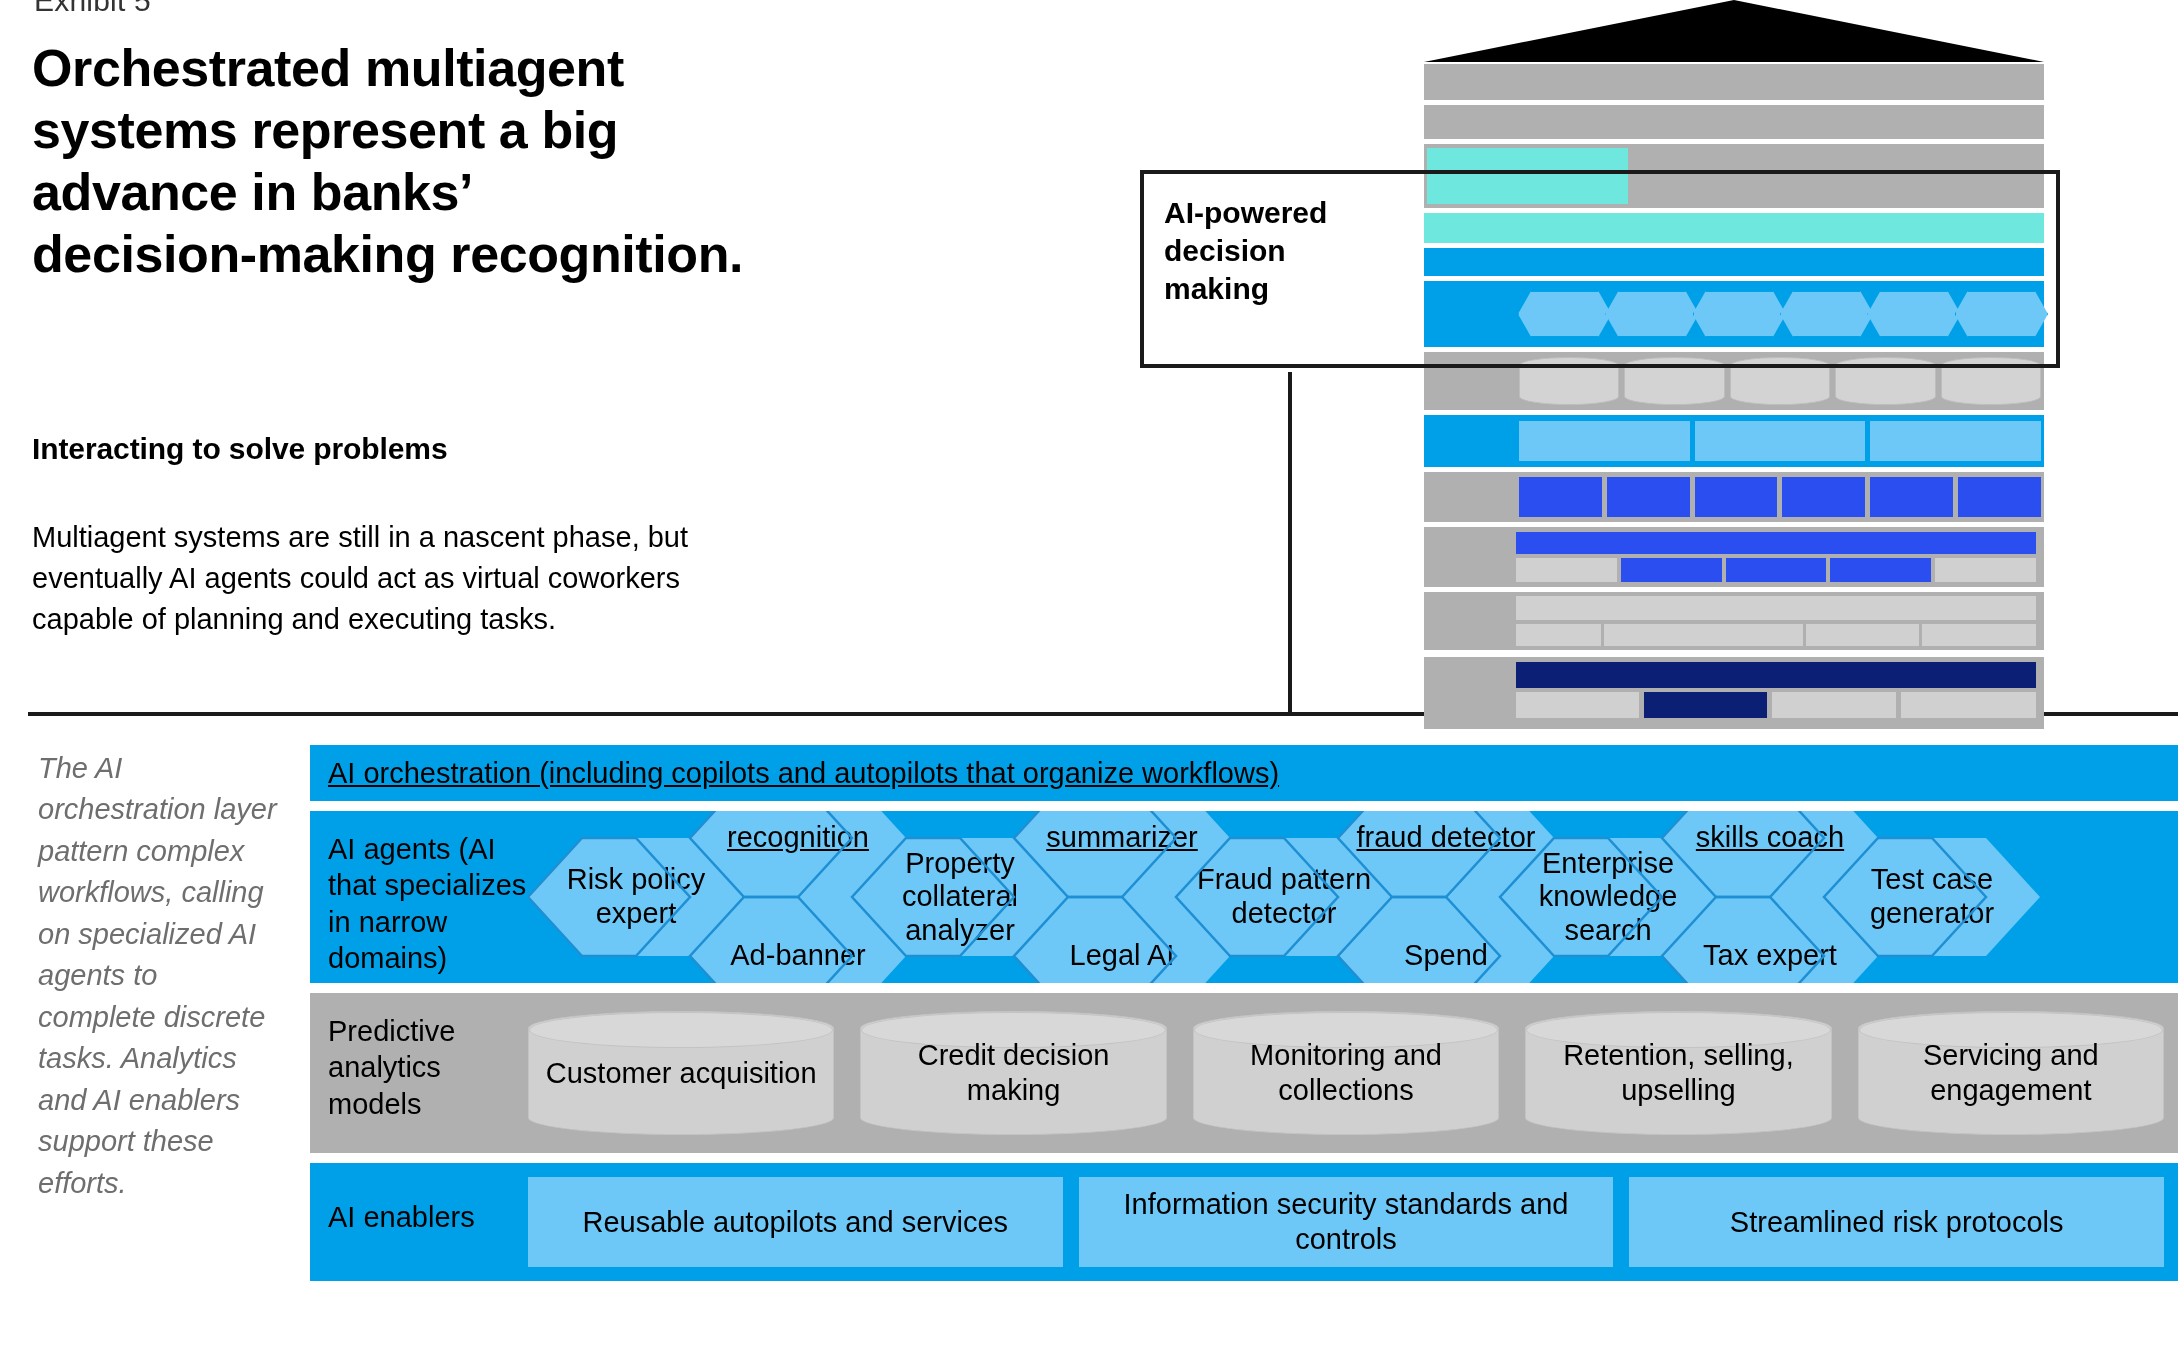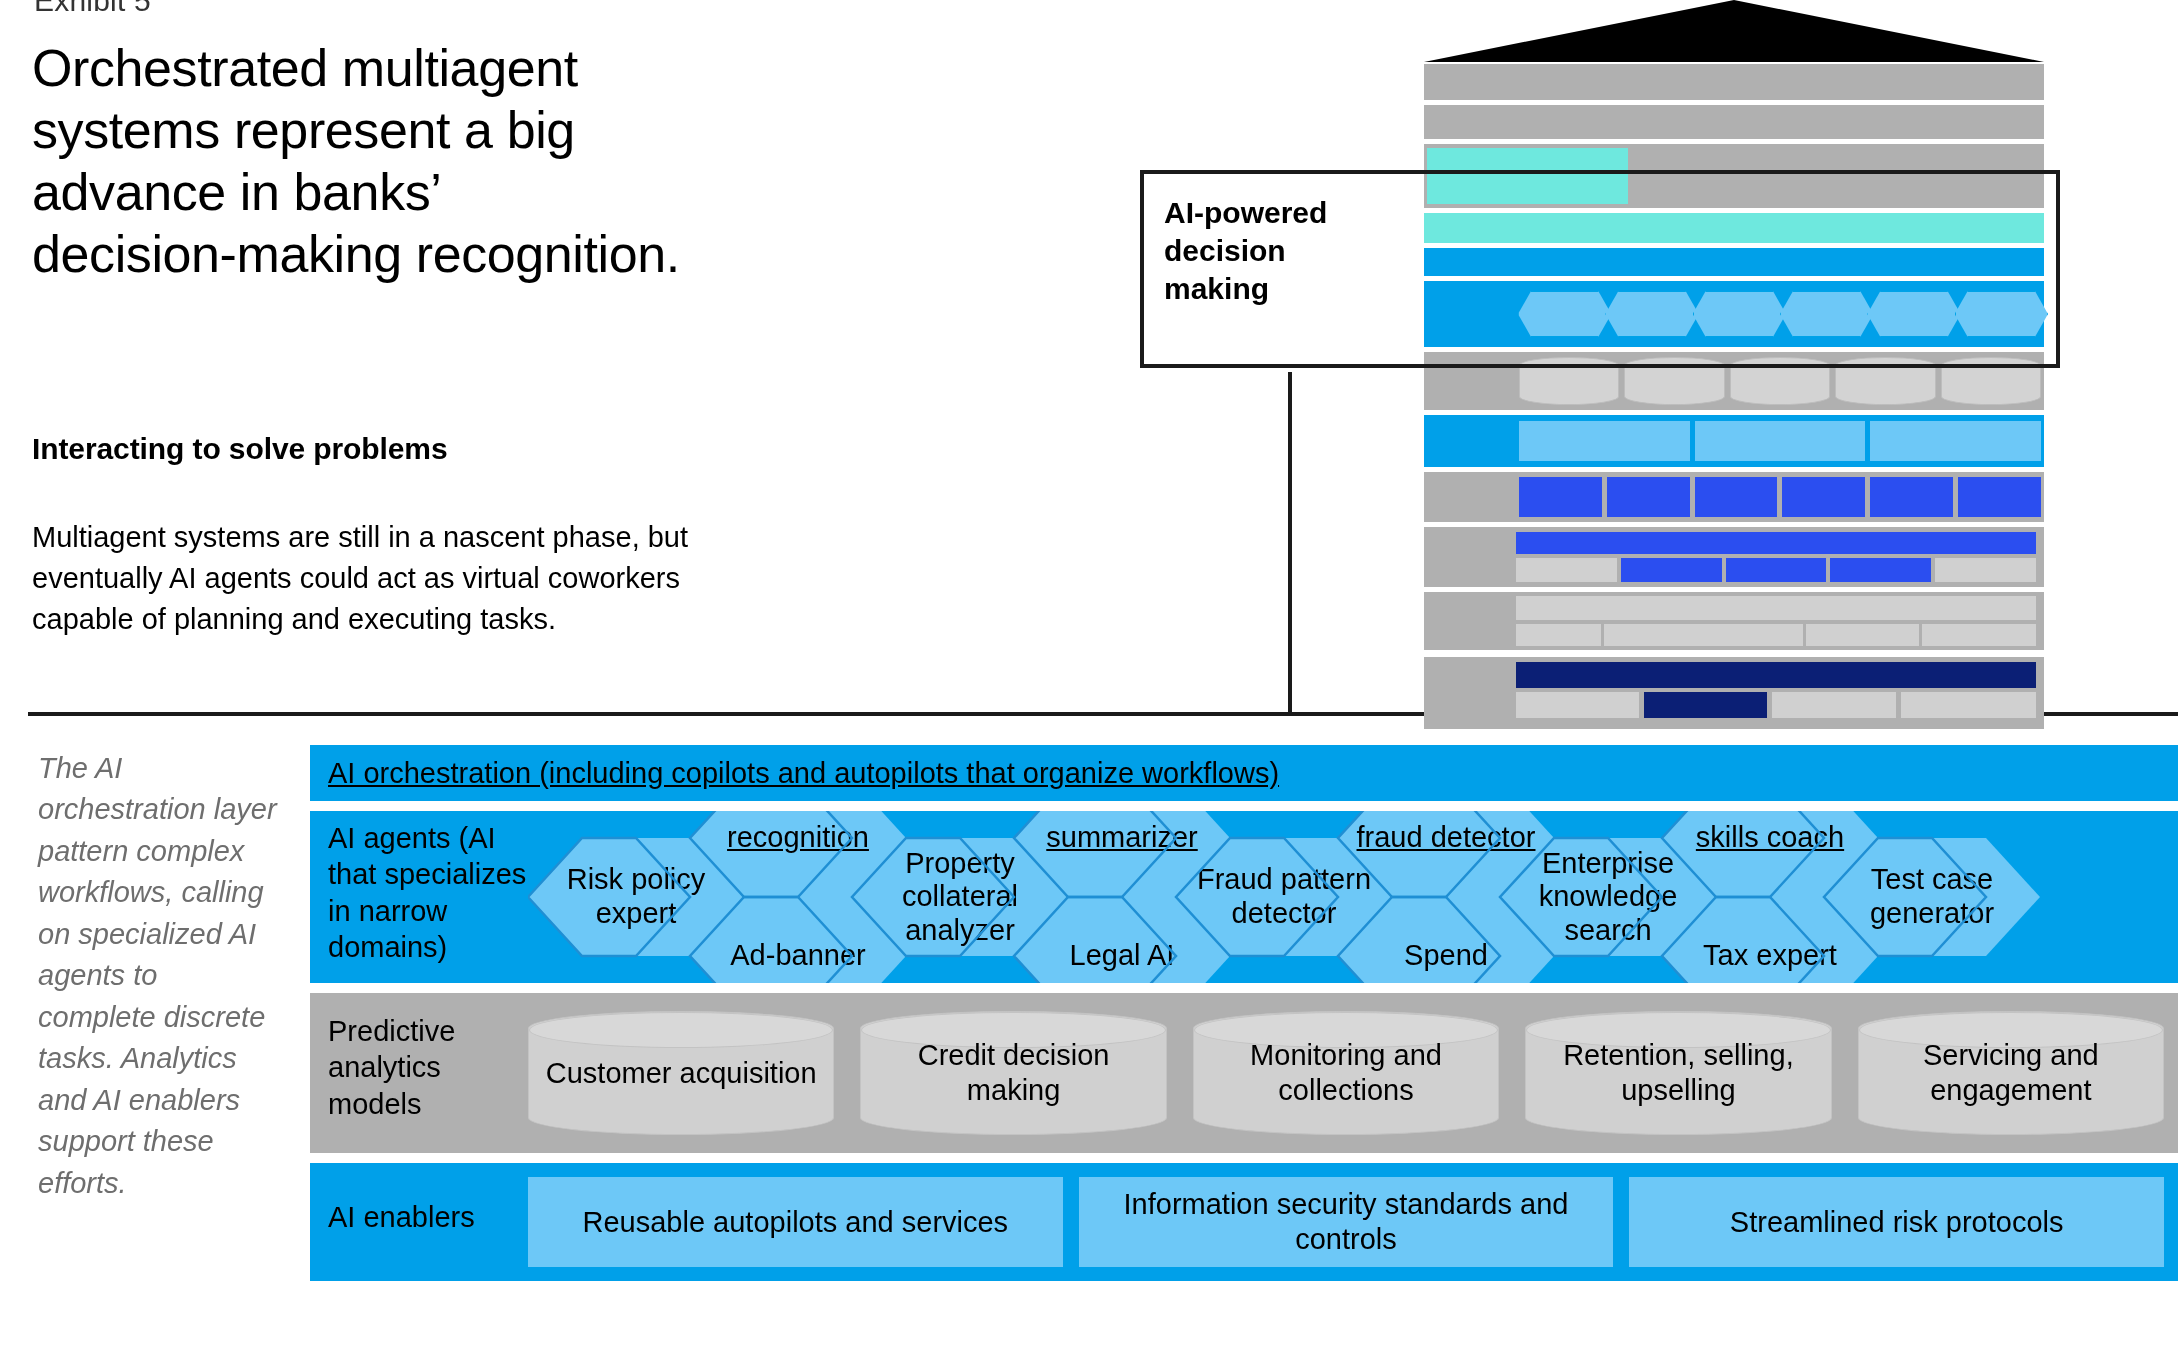--- a/index.html
+++ b/index.html
@@ -25,21 +25,21 @@
     color: #333333;
     letter-spacing: 0.2px;
   }
 
   #headline {
     position: absolute;
     left: 32px;
     top: 38px;
     width: 800px;
     font-size: 52px;
-    font-weight: normal;
+    font-weight: bold;
     line-height: 1.19;
     letter-spacing: -0.4px;
   }
   #headline .hl-line { display: block; }
 
   #subhead {
     position: absolute;
     left: 32px;
     top: 432px;
     font-size: 30px;
@@ -199,21 +199,21 @@
   }
 
   
   #layer-agents {
     height: 172px;
     background: #00a0e9;
     overflow: hidden;
   }
   #agents-label {
     left: 18px;
-    top: 9px;
+    top: 20px;
     width: 210px;
   }
   #hexfield {
     position: absolute;
     left: 218px;
     top: 0;
     right: 0;
     height: 172px;
   }
   .hexcol {

